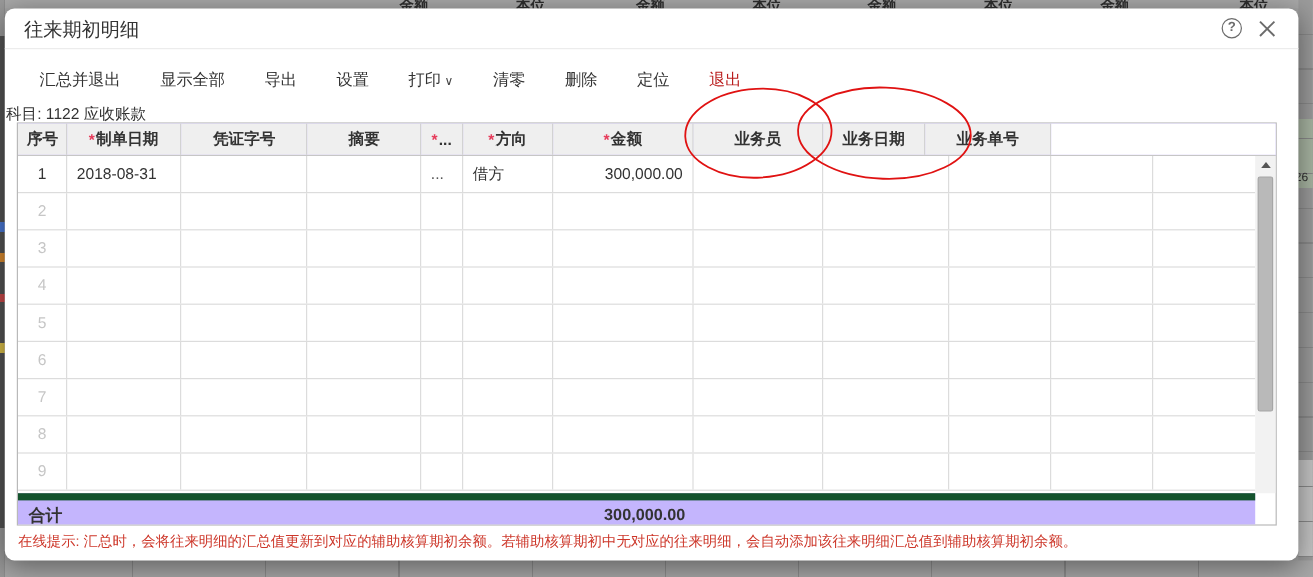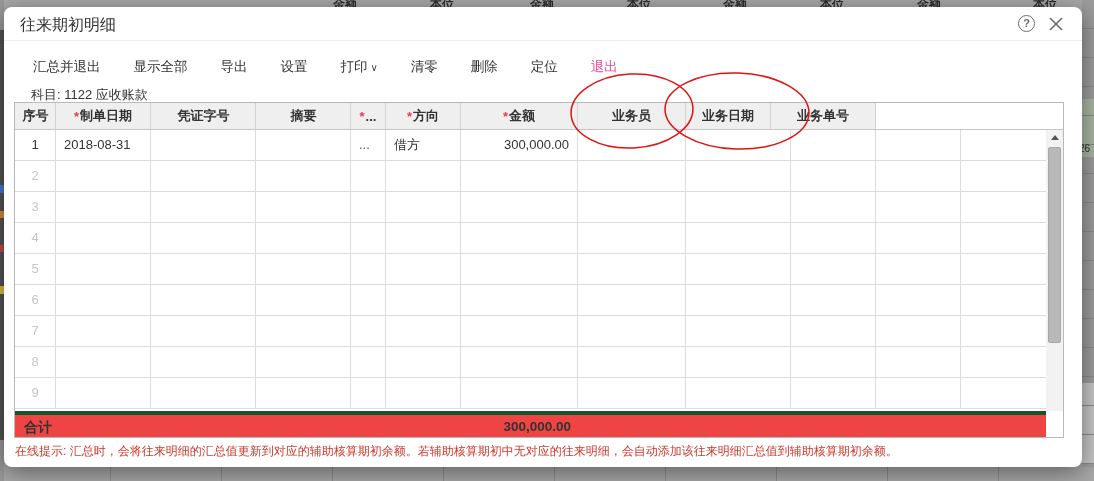--- a/index.html
+++ b/index.html
@@ -32,24 +32,24 @@
           border-radius:8px;box-shadow:0 5px 24px rgba(0,0,0,.45);z-index:2}
   .titlebar{height:33px;border-bottom:1px solid #ececec;position:relative}
   .title{position:absolute;left:16px;top:8px;font-size:16px;color:#333}
   .winicons{position:absolute;right:18px;top:8px;display:flex;gap:13px;align-items:center}
   .help{width:15px;height:15px;border:1.5px solid #6b6b6b;border-radius:50%;color:#6b6b6b;
         font-size:11px;line-height:15px;text-align:center;font-weight:bold;cursor:pointer}
   .close{width:16px;height:16px;cursor:pointer}
 
   .toolbar{margin:17px 0 0 29px;display:flex;gap:33px;font-size:13.5px;color:#333;align-items:center}
   .tb{cursor:pointer;white-space:nowrap}
-  .tb.exit{color:#ec4899}
+  .tb.exit{color:#b91c1c}
   .caret{font-size:10px;margin-left:3px;color:#444}
 
-  .subject{margin:10px 0 0 27px;font-size:13px;color:#333}
+  .subject{margin:10px 0 0 1px;font-size:13px;color:#333}
 
   
   .grid{position:absolute;left:10px;top:95px;width:1050px;height:336px;border:1px solid #b9b9b9;
         box-sizing:border-box;background:#fff}
   .hrow{display:flex;height:27px;box-sizing:border-box;border-bottom:1px solid #c6c6c6;background:#c4b5fd}
   .hcell{box-sizing:border-box;border-right:1px solid #d2d2d2;background:#efefef;font-size:13px;
          font-weight:bold;color:#333;display:flex;align-items:center;justify-content:center;overflow:hidden}
   .hcell .star{color:#e63b5a;margin-right:1px}
   .hcell.filler{background:#fff;border-right:none;flex:1}
   .c0{width:41px}.c1{width:95px}.c2{width:105px}.c3{width:95px}.c4{width:35px}.c5{width:75px}
@@ -66,21 +66,21 @@
   .cell.aux{padding-left:8px;color:#555}
   .cell.filler{border-right:none;flex:1}
 
   .vscroll{position:absolute;right:0;top:0;width:17px;height:307px;background:#f2f2f2;z-index:3}
   .sarrow{position:absolute;left:0;width:17px;height:14px;display:flex;align-items:center;justify-content:center;cursor:pointer}
   .sarrow.up{top:0}
   .tri-up{width:0;height:0;border-left:4px solid transparent;border-right:4px solid transparent;border-bottom:5px solid #555}
   .thumb{position:absolute;left:2px;top:17px;width:13px;height:196px;background:#b9b9b9;
          border:1px solid #a6a6a6;border-radius:2px;box-sizing:border-box;cursor:pointer}
 
-  .frow{height:26px;box-sizing:border-box;border-top:4px solid #14532d;background:#ef4444;
+  .frow{height:26px;box-sizing:border-box;border-top:6px solid #14532d;background:#c4b5fd;
         position:relative;width:1031px}
   .flabel{padding-left:9px;font-weight:bold;font-size:14px;color:#333;line-height:24px}
   .famount{position:absolute;left:0;top:0;width:556px;text-align:right;font-weight:bold;
            font-size:13.5px;color:#333;line-height:24px}
 
   .hint{position:absolute;left:11px;top:436px;font-size:12px;color:#cd372a;white-space:nowrap}
 
   
   .anno{position:absolute;left:0;top:0;width:1094px;height:481px;z-index:10;pointer-events:none}
 </style>

